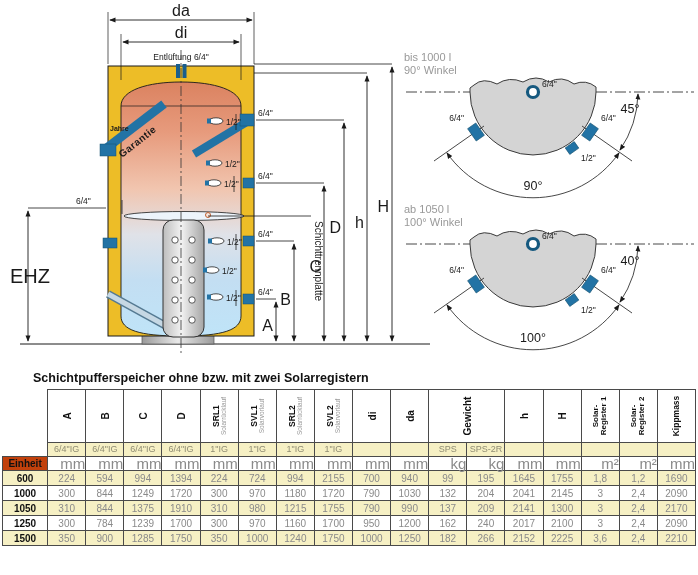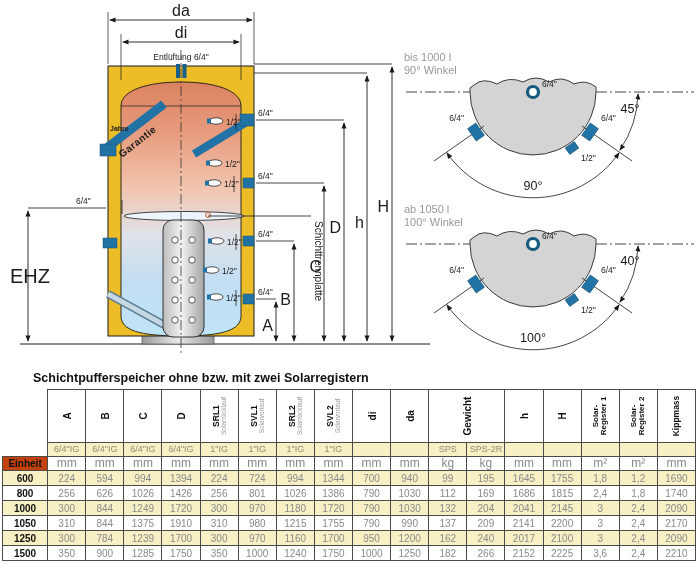--- a/index.html
+++ b/index.html
@@ -17,21 +17,21 @@
   td{border:1px solid #4a4a4a;text-align:center;padding:0;line-height:13px;}
   td.nb{border:none;background:#fff;}
   .hc{position:relative;height:52px;background:#fff;}
   .rot{position:absolute;left:50%;top:50%;transform:translate(-50%,-50%) rotate(-90deg);white-space:nowrap;text-align:center;}
   .rot.one{font-weight:bold;font-size:10px;color:#111;}
   .rot.sm{font-size:8.5px;}
   .two div.l1{font-weight:bold;font-size:8.5px;color:#111;line-height:8px;}
   .two div.l2{font-size:6.5px;color:#999;line-height:7px;}
   .two.bold div{font-weight:bold;font-size:8px;color:#111;line-height:8px;}
   .conn{background:#F6F0C4;color:#8f8c73;font-size:9px;height:13px;}
-  .unit{color:#8a8a8a;font-size:12px;height:13px;}
+  .unit{color:#8a8a8a;font-size:15px;height:13px;text-align:right;}
   .einheit{font-weight:bold;color:#111;font-size:10px;background:#c2410c;}
   .lbl{font-weight:bold;color:#111;}
   .val{color:#8a8a8a;}
   tbody tr{height:15px;}
   tbody tr:nth-of-type(odd){background:#F6F0C4;}
   tbody tr:nth-of-type(even){background:#fff;}
 </style>
 </head>
 <body>
 
@@ -340,52 +340,32 @@
 
       <tr>
         <td class="lbl">600</td>
         <td class="val">224</td>
         <td class="val">594</td>
         <td class="val">994</td>
         <td class="val">1394</td>
         <td class="val">224</td>
         <td class="val">724</td>
         <td class="val">994</td>
-        <td class="val">1344</td>
+        <td class="val">2155</td>
         <td class="val">700</td>
         <td class="val">940</td>
         <td class="val">99</td>
         <td class="val">195</td>
         <td class="val">1645</td>
         <td class="val">1755</td>
         <td class="val">1,8</td>
         <td class="val">1,2</td>
         <td class="val">1690</td>
       </tr>
 
-      <tr>
-        <td class="lbl">800</td>
-        <td class="val">256</td>
-        <td class="val">626</td>
-        <td class="val">1026</td>
-        <td class="val">1426</td>
-        <td class="val">256</td>
-        <td class="val">801</td>
-        <td class="val">1026</td>
-        <td class="val">1386</td>
-        <td class="val">790</td>
-        <td class="val">1030</td>
-        <td class="val">112</td>
-        <td class="val">169</td>
-        <td class="val">1686</td>
-        <td class="val">1815</td>
-        <td class="val">2,4</td>
-        <td class="val">1,8</td>
-        <td class="val">1740</td>
-      </tr>
 
       <tr>
         <td class="lbl">1000</td>
         <td class="val">300</td>
         <td class="val">844</td>
         <td class="val">1249</td>
         <td class="val">1720</td>
         <td class="val">300</td>
         <td class="val">970</td>
         <td class="val">1180</td>
@@ -409,21 +389,21 @@
         <td class="val">1910</td>
         <td class="val">310</td>
         <td class="val">980</td>
         <td class="val">1215</td>
         <td class="val">1755</td>
         <td class="val">790</td>
         <td class="val">990</td>
         <td class="val">137</td>
         <td class="val">209</td>
         <td class="val">2141</td>
-        <td class="val">2200</td>
+        <td class="val">1300</td>
         <td class="val">3</td>
         <td class="val">2,4</td>
         <td class="val">2170</td>
       </tr>
 
       <tr>
         <td class="lbl">1250</td>
         <td class="val">300</td>
         <td class="val">784</td>
         <td class="val">1239</td>

